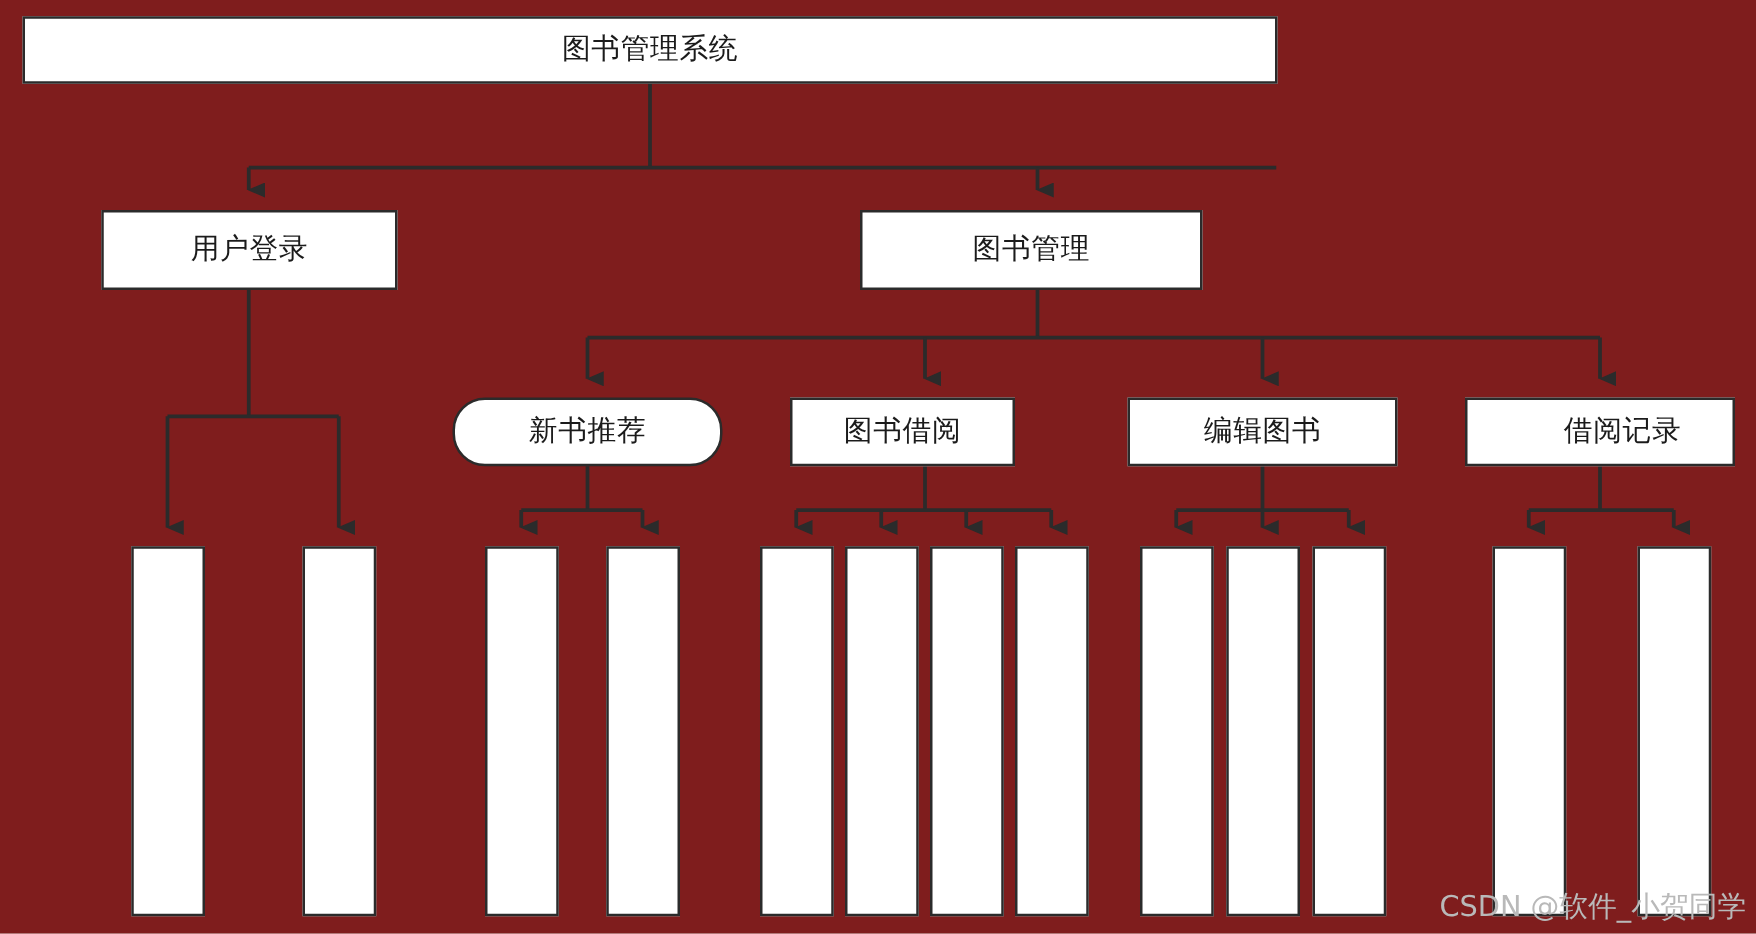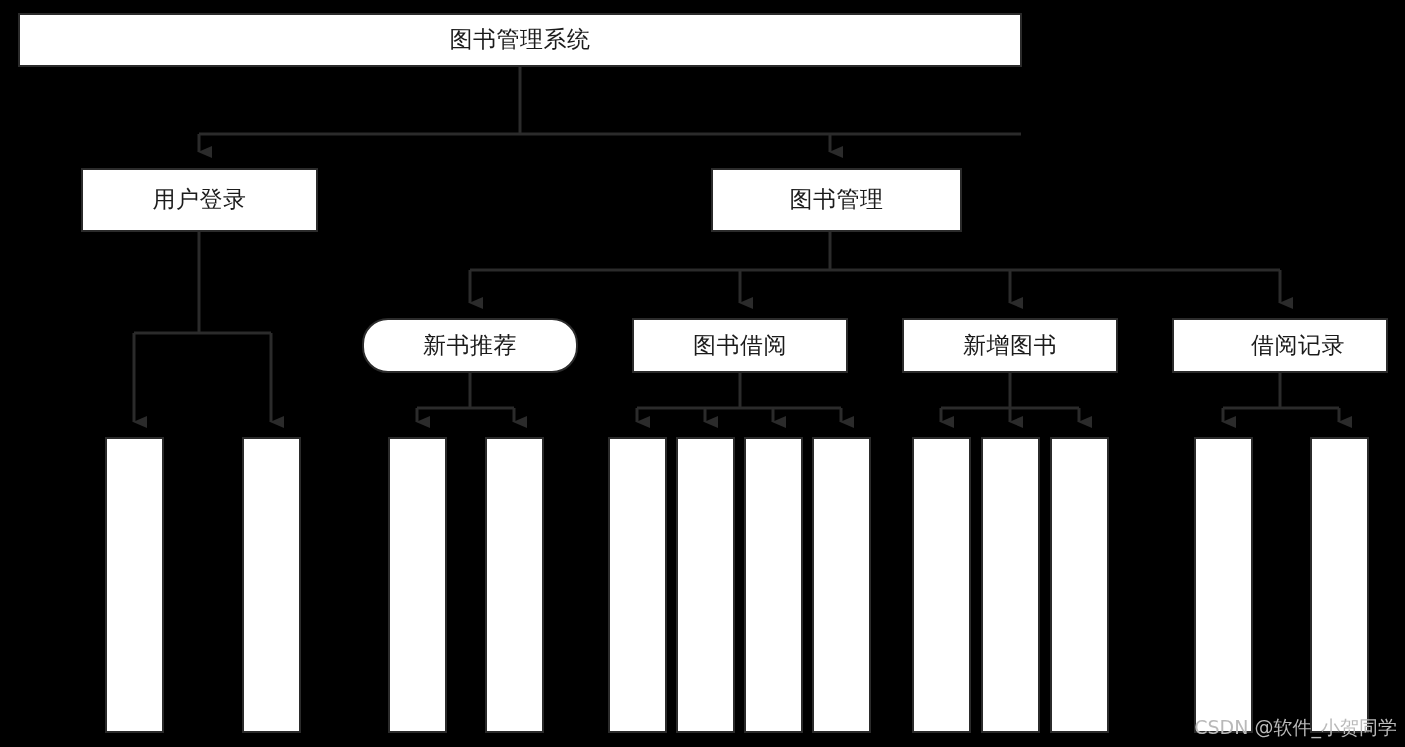--- a/index.html
+++ b/index.html
@@ -7,21 +7,21 @@
     padding: 0;
     background: #ffffff;
   }
   body {
     font-family: "DejaVu Sans", "Liberation Sans", sans-serif;
   }
   #canvas {
     position: relative;
     width: 1405px;
     height: 747px;
-    background: #000000;
+    background: #7f1d1d;
     overflow: hidden;
   }
   svg#edges {
     position: absolute;
     left: 0;
     top: 0;
     width: 1405px;
     height: 747px;
     pointer-events: none;
   }
@@ -55,21 +55,21 @@
     font-size: 26px;
     line-height: 1.08;
     letter-spacing: 1px;
     max-height: 100%;
     overflow: hidden;
   }
   #watermark {
     position: absolute;
     right: 8px;
     bottom: 6px;
-    font-size: 19px;
+    font-size: 23px;
     color: #b9b9b9;
     white-space: nowrap;
     user-select: none;
   }
 </style>
 </head>
 <body>
 
 <div id="canvas">
 
@@ -125,34 +125,34 @@
   </svg>
 
   <div class="node h-node" style="left:18px; top:13px; width:1004px; height:54px;">
     <span class="node-label">图书管理系统</span>
   </div>
 
   <div class="node h-node" style="left:81px; top:168px; width:237px; height:64px;">
     <span class="node-label">用户登录</span>
   </div>
 
-  <div class="node h-node" style="left:711px; top:168px; width:251px; height:64px;">
+  <div class="node h-node" style="left:688px; top:168px; width:274px; height:64px;">
     <span class="node-label">图书管理</span>
   </div>
 
   <div class="node h-node" style="left:362px; top:318px; width:216px; height:55px;border-radius:26px;">
     <span class="node-label">新书推荐</span>
   </div>
 
-  <div class="node h-node" style="left:632px; top:318px; width:216px; height:55px;">
+  <div class="node h-node" style="left:632px; top:318px; width:180px; height:55px;">
     <span class="node-label">图书借阅</span>
   </div>
 
   <div class="node h-node" style="left:902px; top:318px; width:216px; height:55px;">
-    <span class="node-label">新增图书</span>
+    <span class="node-label">编辑图书</span>
   </div>
 
   <div class="node h-node" style="left:1172px; top:318px; width:216px; height:55px;padding-left:36px;">
     <span class="node-label">借阅记录</span>
   </div>
 
   <div class="node v-node" style="left:105px; top:437px; width:59px; height:296px;">
     <span class="node-label">用户登录</span>
   </div>
 

